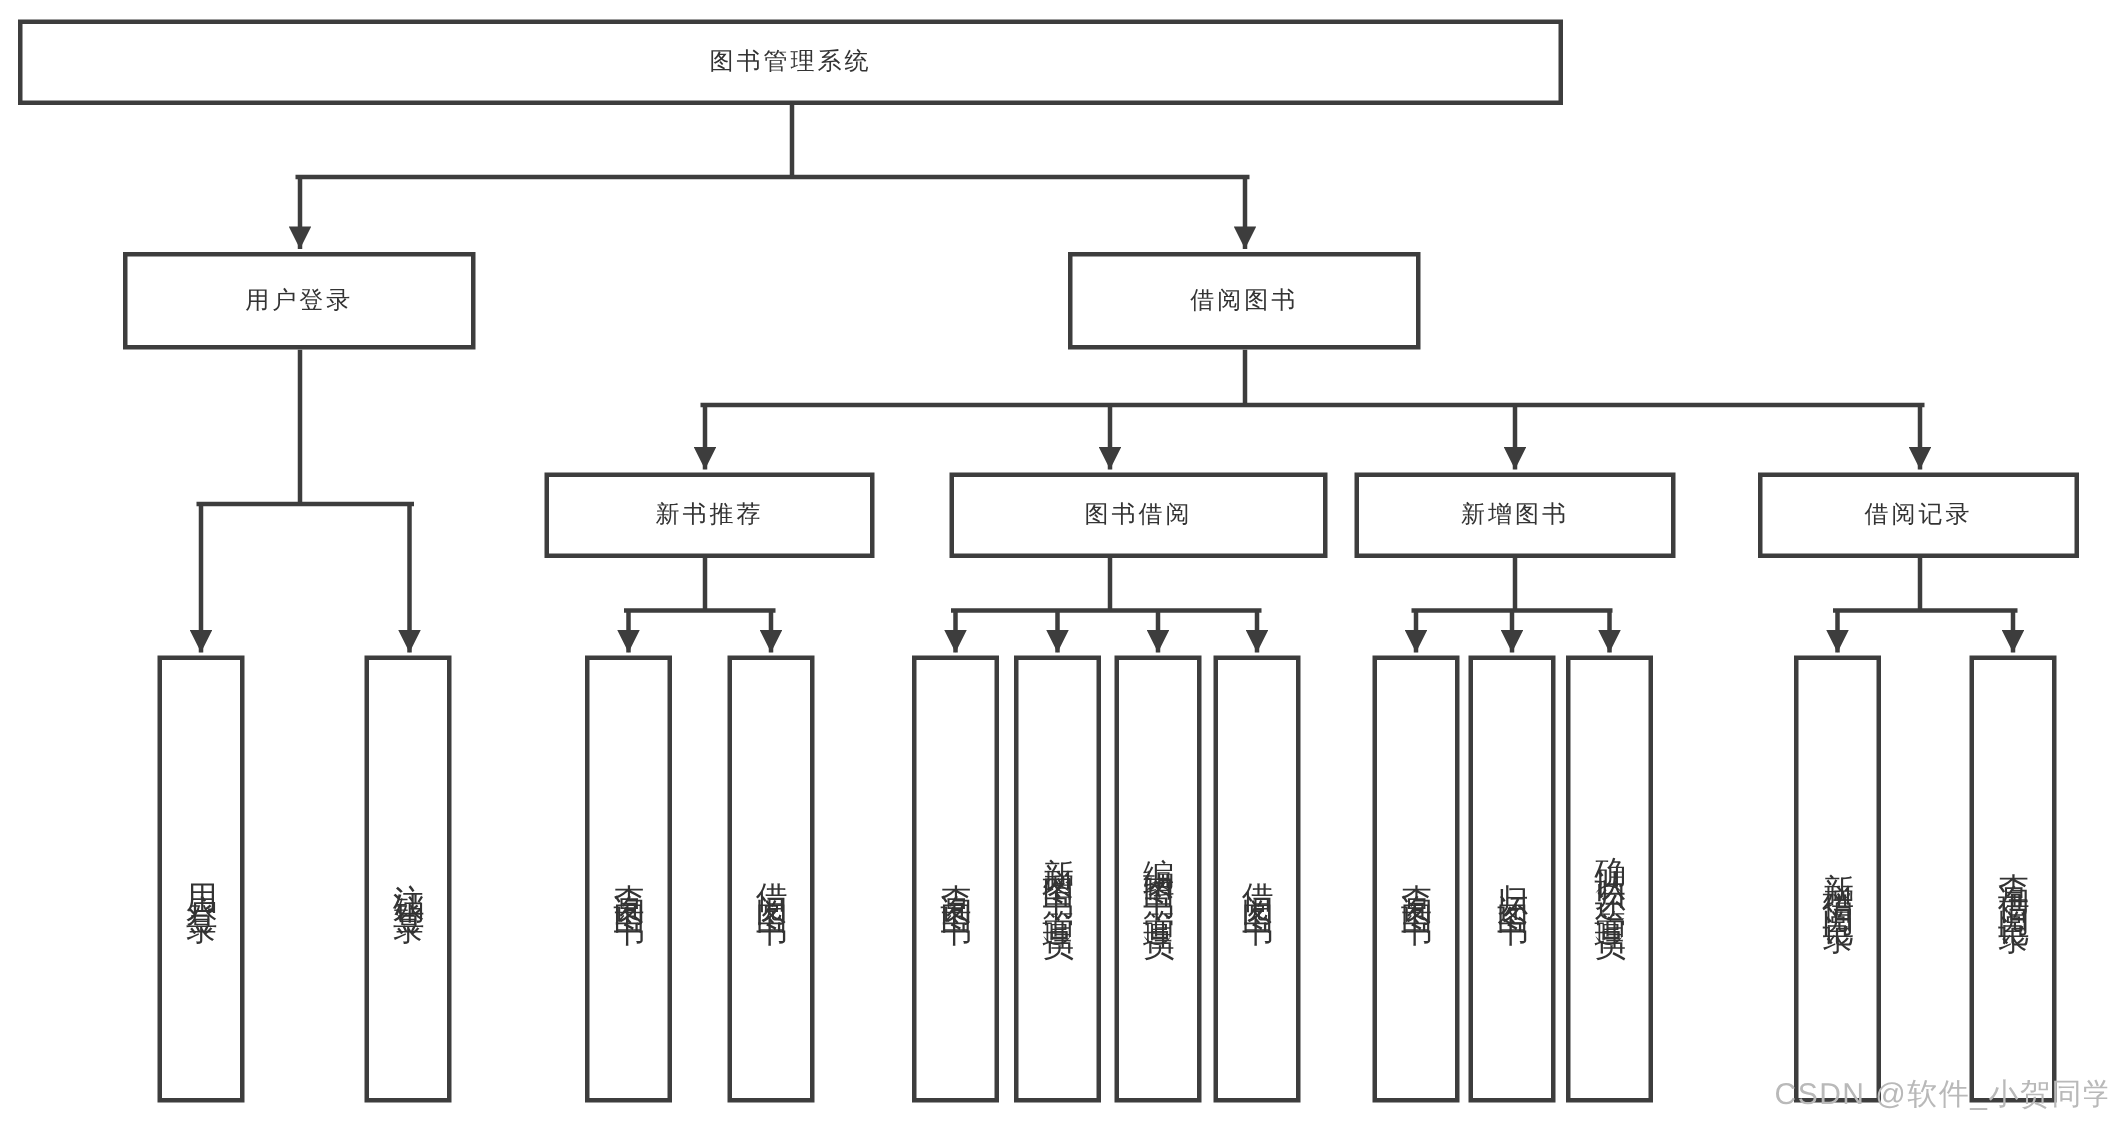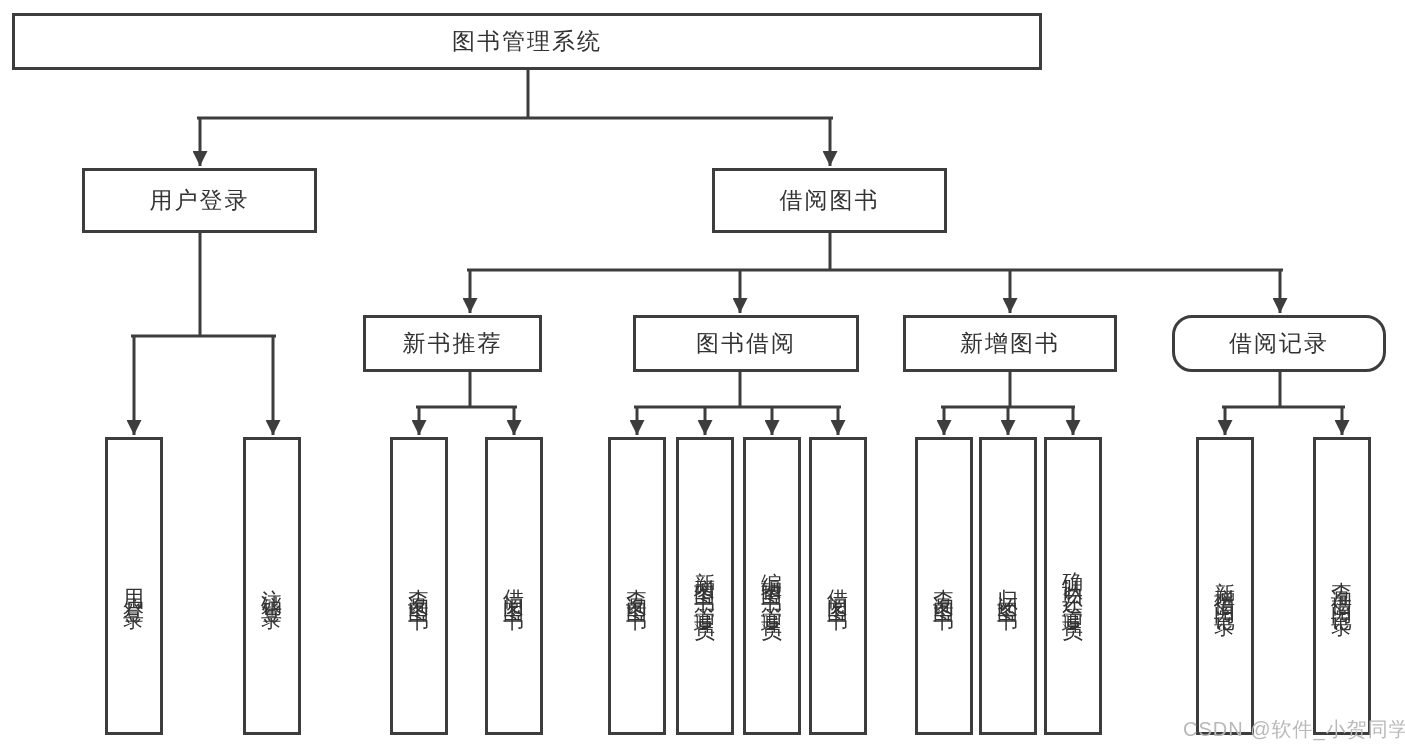--- a/index.html
+++ b/index.html
@@ -16,21 +16,21 @@
     position:absolute;
     box-sizing:border-box;
     background:#ffffff;
     border:3px solid #3d3d3d;
     display:flex;
     align-items:center;
     justify-content:center;
     z-index:2;
   }
   .h-node{
-    font-size:23px;
+    font-size:16px;
     letter-spacing:2px;
     white-space:nowrap;
   }
   .v-node{
     font-size:21px;
   }
   .v-node .vtext{
     writing-mode:vertical-rl;
     text-orientation:mixed;
     letter-spacing:7px;
@@ -121,30 +121,30 @@
     <span>图书管理系统</span>
   </div>
 
   <div class="node h-node" style="left:82px;top:168px;width:235px;height:65px;">
     <span>用户登录</span>
   </div>
   <div class="node h-node" style="left:712px;top:168px;width:235px;height:65px;">
     <span>借阅图书</span>
   </div>
 
-  <div class="node h-node" style="left:363px;top:315px;width:179px;height:57px;">
+  <div class="node h-node" style="left:363px;top:315px;width:220px;height:57px;">
     <span>新书推荐</span>
   </div>
-  <div class="node h-node" style="left:633px;top:315px;width:226px;height:57px;text-align:center;">
+  <div class="node h-node" style="left:633px;top:315px;width:252px;height:57px;text-align:center;">
     <span>图书借阅</span>
   </div>
   <div class="node h-node" style="left:903px;top:315px;width:214px;height:57px;">
     <span>新增图书</span>
   </div>
-  <div class="node h-node" style="left:1172px;top:315px;width:214px;height:57px;border-radius:20px;">
+  <div class="node h-node" style="left:1172px;top:315px;width:214px;height:57px;">
     <span>借阅记录</span>
   </div>
 
   <div class="node v-node" style="left:105px;top:437px;width:58px;height:298px;">
     <span class="vtext">用户登录</span>
   </div>
   <div class="node v-node" style="left:243px;top:437px;width:58px;height:298px;">
     <span class="vtext">注销登录</span>
   </div>
 

